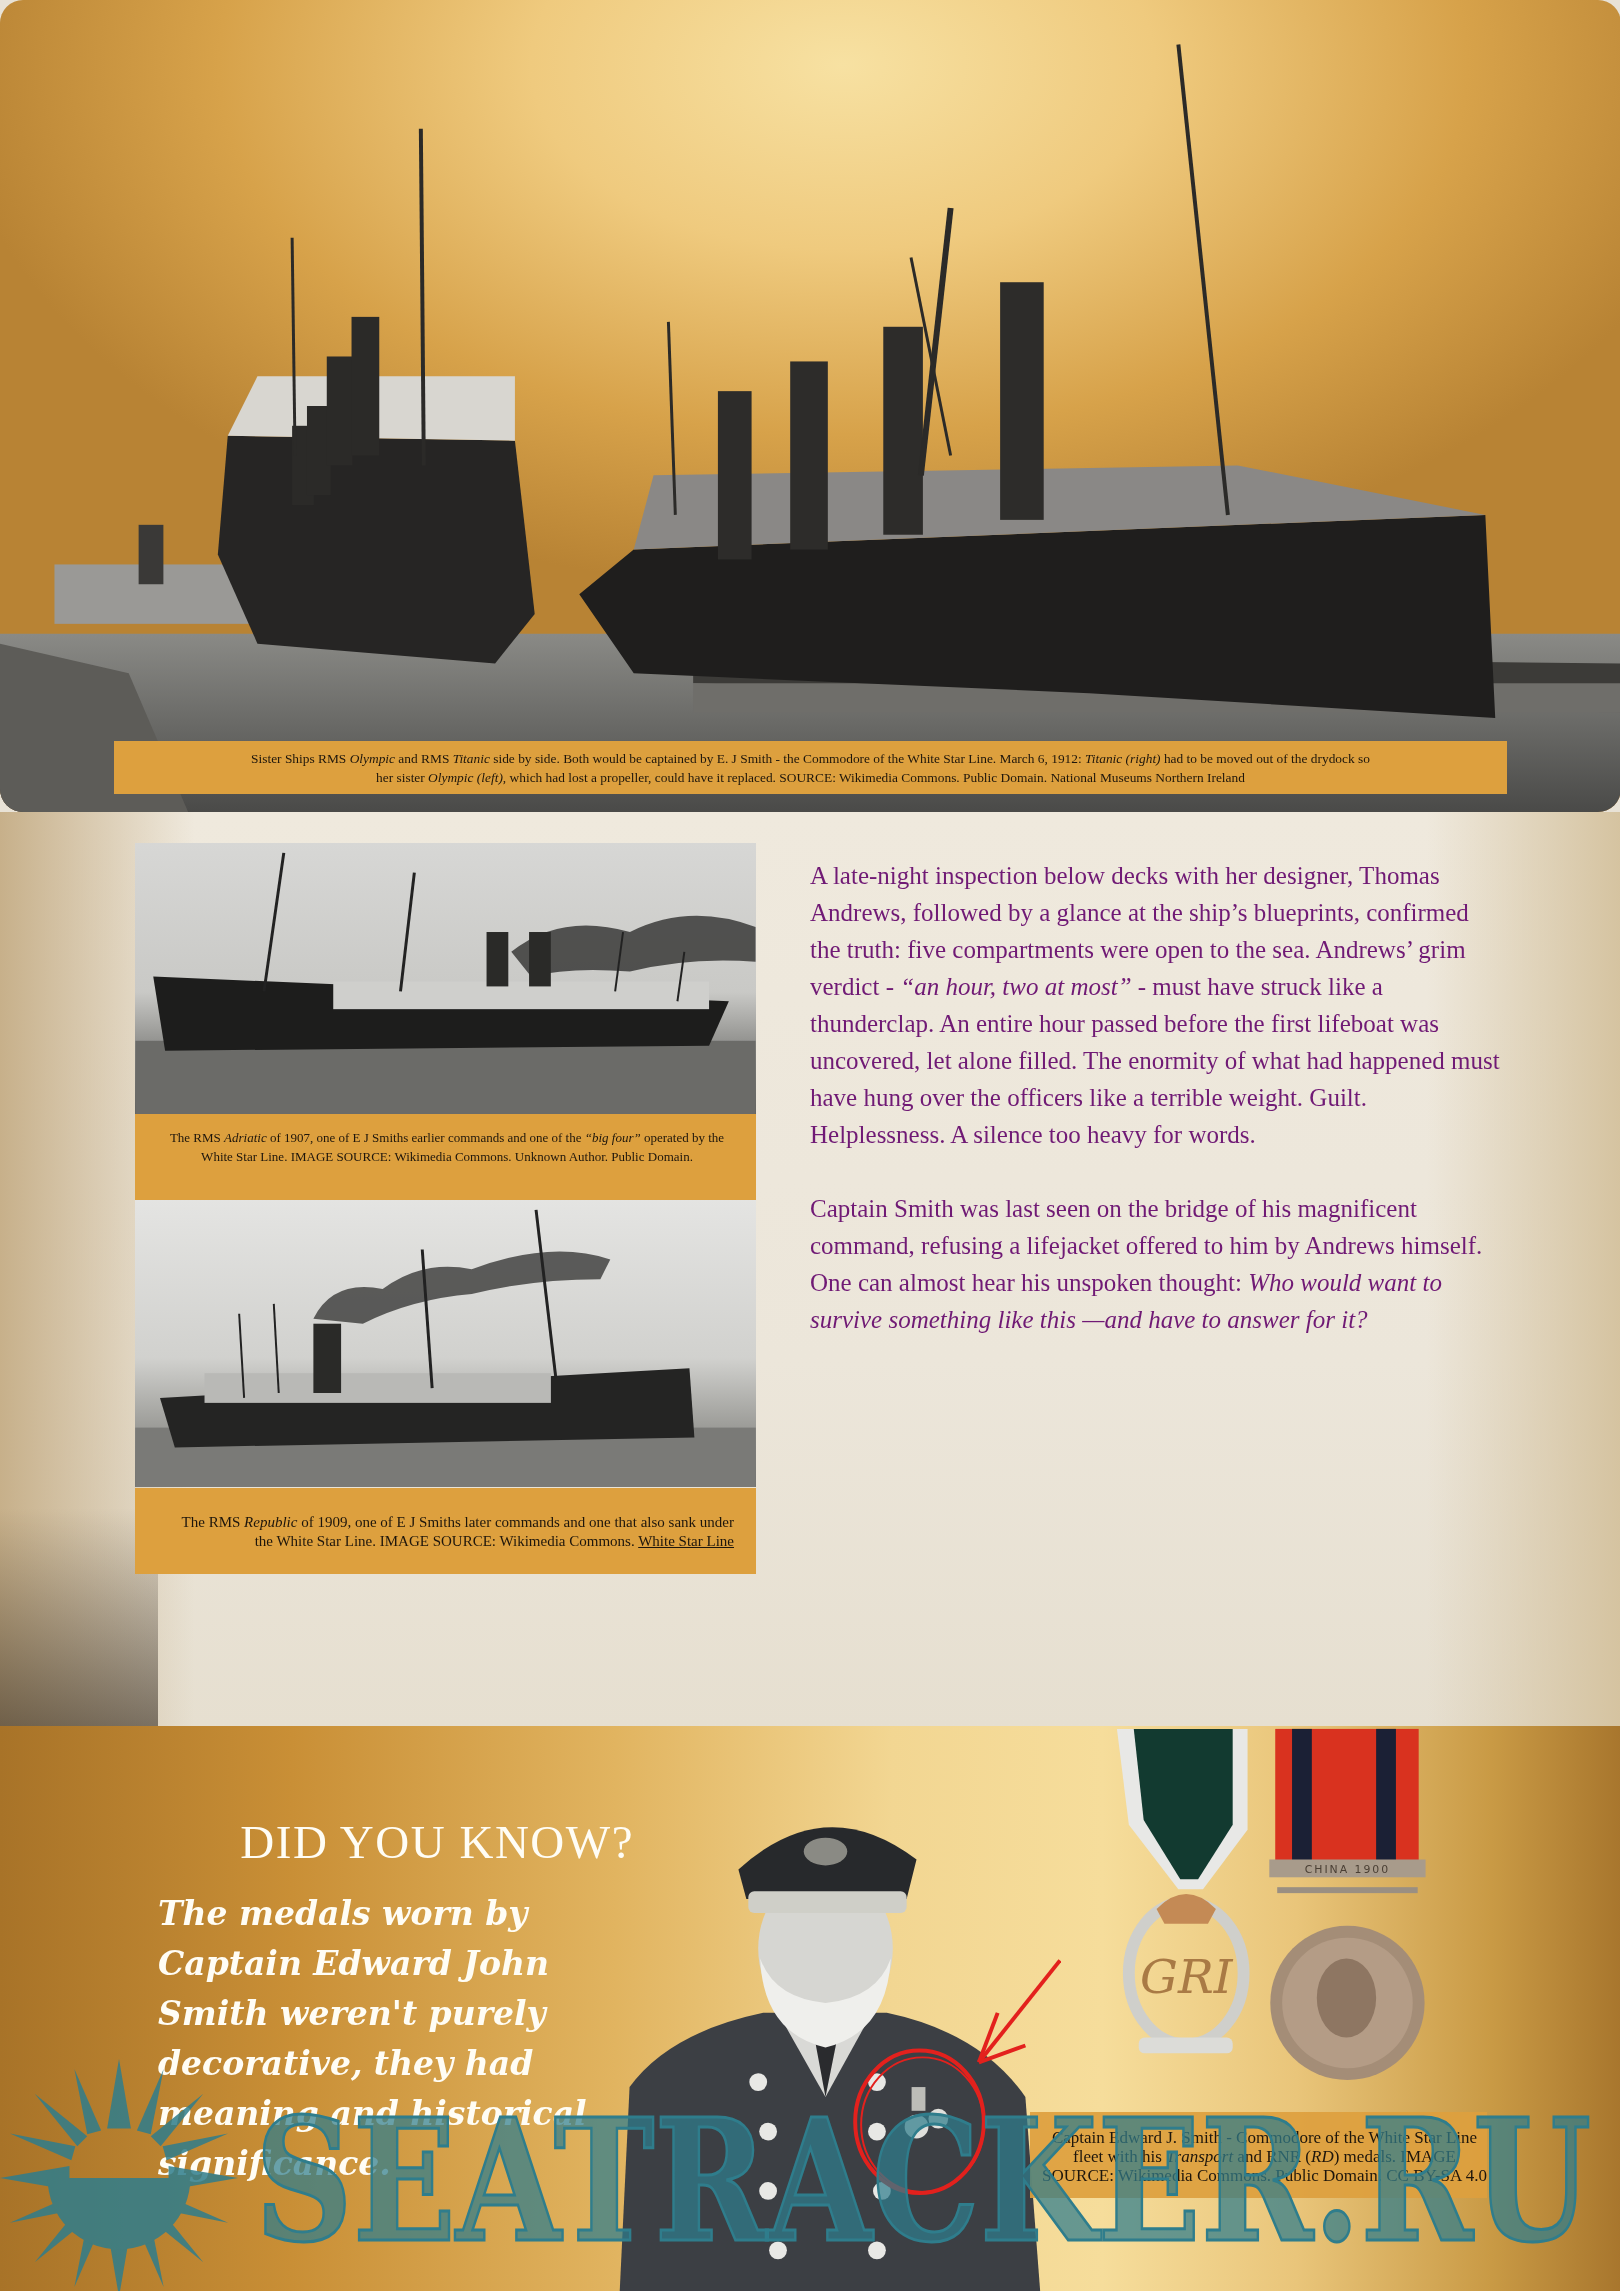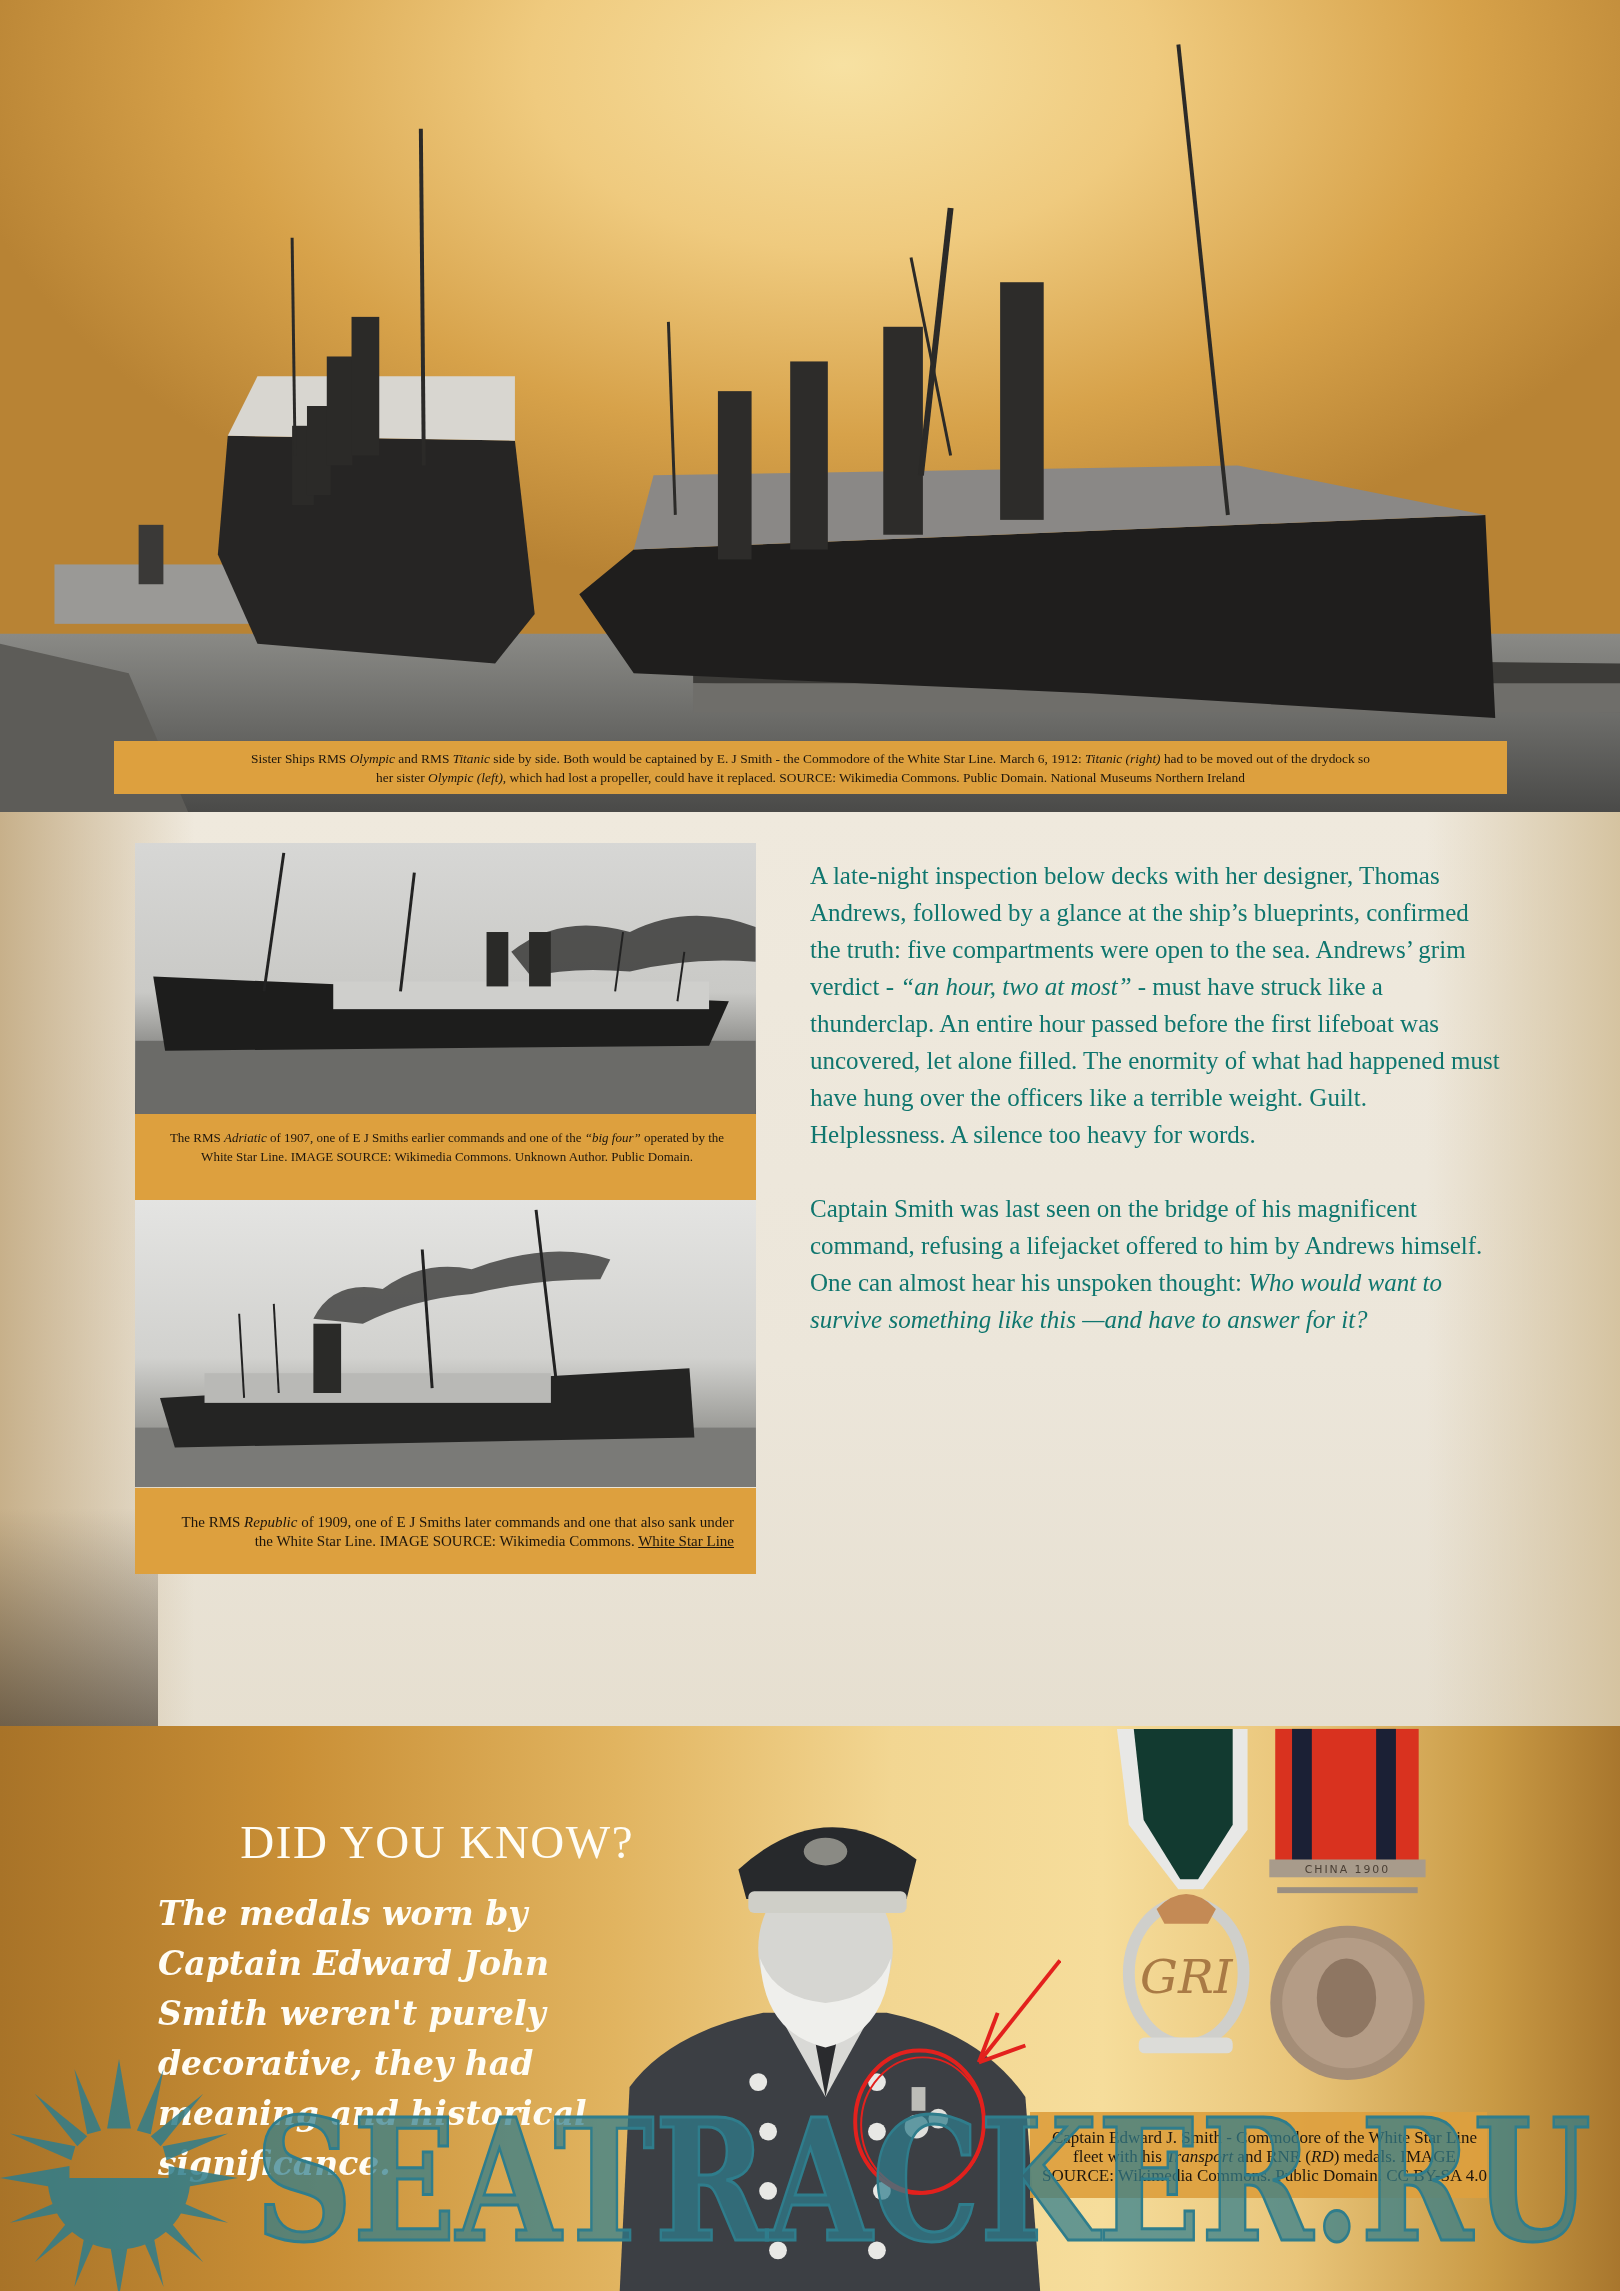--- a/index.html
+++ b/index.html
@@ -7,20 +7,21 @@
       width: 1621px; height: 2292px; position: relative; overflow: hidden;
       font-family: "Liberation Serif", "DejaVu Serif", serif;
       background: #e8e2d6;
     }
     .abs { position: absolute; }
 
     
     .hero {
       left: 0; top: 0; width: 1621px; height: 812px; overflow: hidden;
       background: radial-gradient(ellipse 55% 65% at 52% 8%, #f7e1a2 0%, #efca7e 35%, #d7a24a 70%, #b88334 100%);
+      border-radius: 23px;
     }
     .hero svg { position: absolute; left: 0; top: 0; }
     .caption-bar {
       background: #dda03e;
       color: #1e160c;
       font-family: "Liberation Sans Narrow", "Liberation Serif", serif;
       text-align: center;
       box-sizing: border-box;
     }
     .caption-bar i { font-style: italic; }
@@ -54,21 +55,21 @@
     }
     .cap-republic {
       position: absolute; left: 0; top: 645px; width: 621px; height: 86px;
       font-size: 15px; line-height: 19px; text-align: right; padding: 25px 22px 0 30px;
     }
     .cap-republic u { text-decoration: underline; }
 
     .body-text {
       left: 810px; top: 857px; width: 693px;
       font-family: "Liberation Serif", "DejaVu Serif", serif;
-      color: #0f766e; font-size: 25px; line-height: 37px;
+      color: #701a75; font-size: 25px; line-height: 37px;
     }
     .body-text p { margin: 0 0 37px 0; }
     .body-text i { font-style: italic; }
 
     
     .gold {
       left: 0; top: 1726px; width: 1621px; height: 566px;
       background: linear-gradient(90deg, #a87328 0%, #c98f36 18%, #e1b460 38%, #f2d692 55%, #f6dd9b 68%, #e9c57a 80%, #c99a45 92%, #a8762d 100%);
     }
     .dyk-title {

